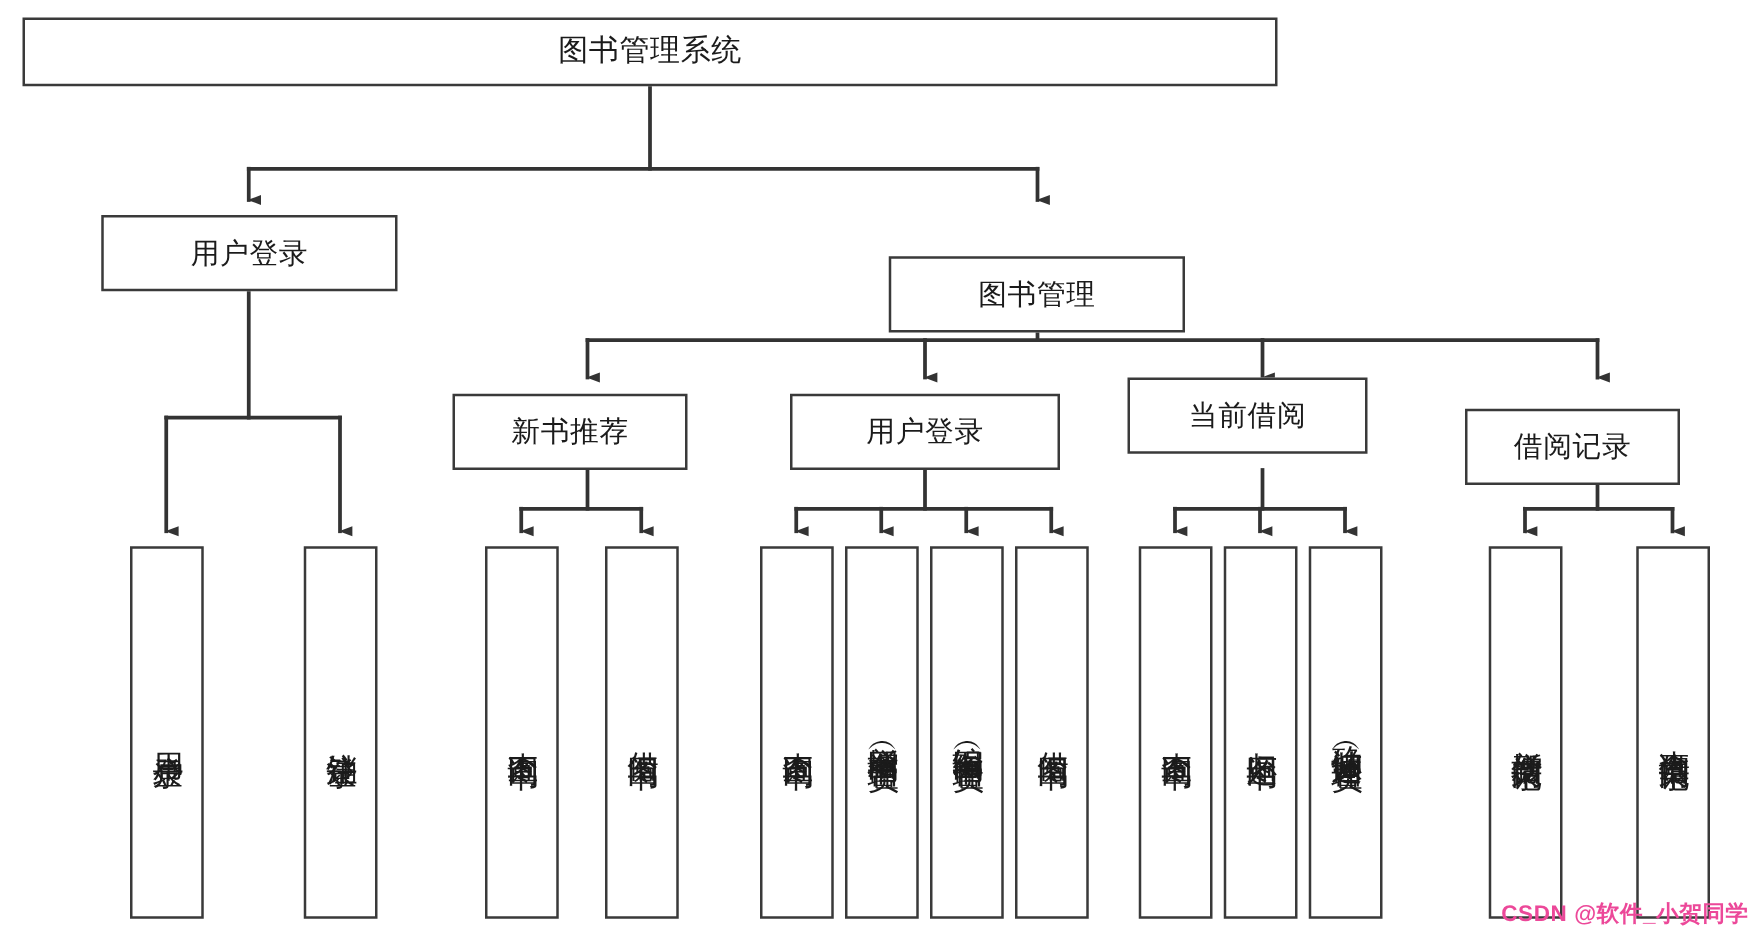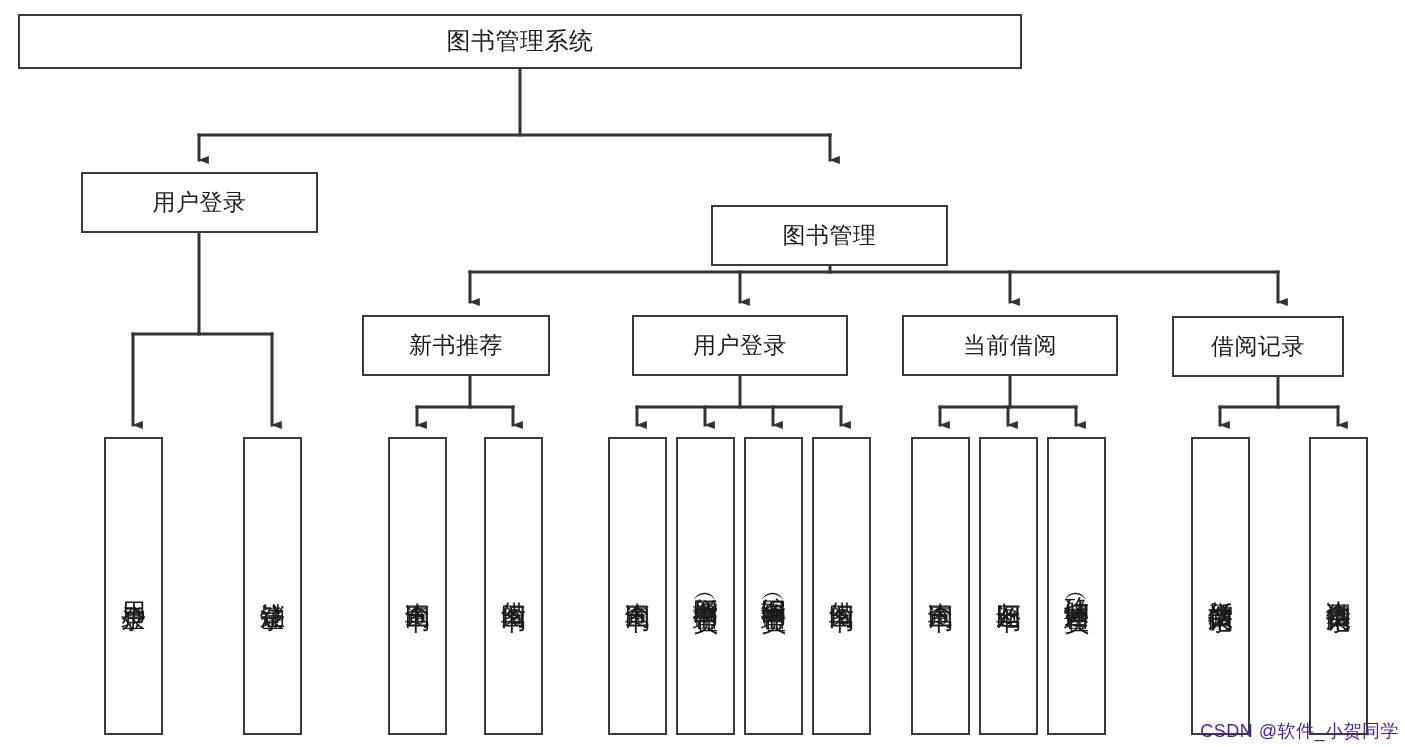--- a/index.html
+++ b/index.html
@@ -60,24 +60,25 @@
     line-height: 1.16;
     letter-spacing: 2px;
     white-space: normal;
     max-height: 100%;
   }
   .watermark {
     position: absolute;
     right: 6px;
     bottom: 4px;
     font-size: 18px;
-    color: #4c1d95;
+    color: #ec4899;
     letter-spacing: 0.5px;
     white-space: nowrap;
     user-select: none;
+    font-weight: bold;
   }
 </style>
 </head>
 <body>
 
 <div id="canvas">
 
   <svg id="wires" viewBox="0 0 1405 747" xmlns="http://www.w3.org/2000/svg">
     <defs>
       <marker id="arrow" viewBox="0 0 10 12" refX="5" refY="11" markerWidth="9" markerHeight="11" orient="auto-start-reverse" markerUnits="userSpaceOnUse">
@@ -141,24 +142,24 @@
   <div class="node horizontal" style="left:711px; top:172px; width:237px; height:61px;margin-top:33px;">
     <span class="node-label">图书管理</span>
   </div>
 
   <div class="node horizontal" style="left:362px; top:315px; width:188px; height:61px;">
     <span class="node-label">新书推荐</span>
   </div>
   <div class="node horizontal" style="left:632px; top:315px; width:216px; height:61px;">
     <span class="node-label">用户登录</span>
   </div>
-  <div class="node horizontal" style="left:902px; top:315px; width:216px; height:61px;">
+  <div class="node horizontal" style="left:902px; top:302px; width:192px; height:61px;">
     <span class="node-label">当前借阅</span>
   </div>
-  <div class="node horizontal" style="left:1172px; top:316px; width:172px; height:61px;">
+  <div class="node horizontal" style="left:1172px; top:327px; width:172px; height:61px;">
     <span class="node-label">借阅记录</span>
   </div>
 
   <div class="node vertical" style="left:104px; top:437px; width:59px; height:298px;">
     <span class="node-label">用户登录</span>
   </div>
   <div class="node vertical" style="left:243px; top:437px; width:59px; height:298px;">
     <span class="node-label">注销登录</span>
   </div>
 

